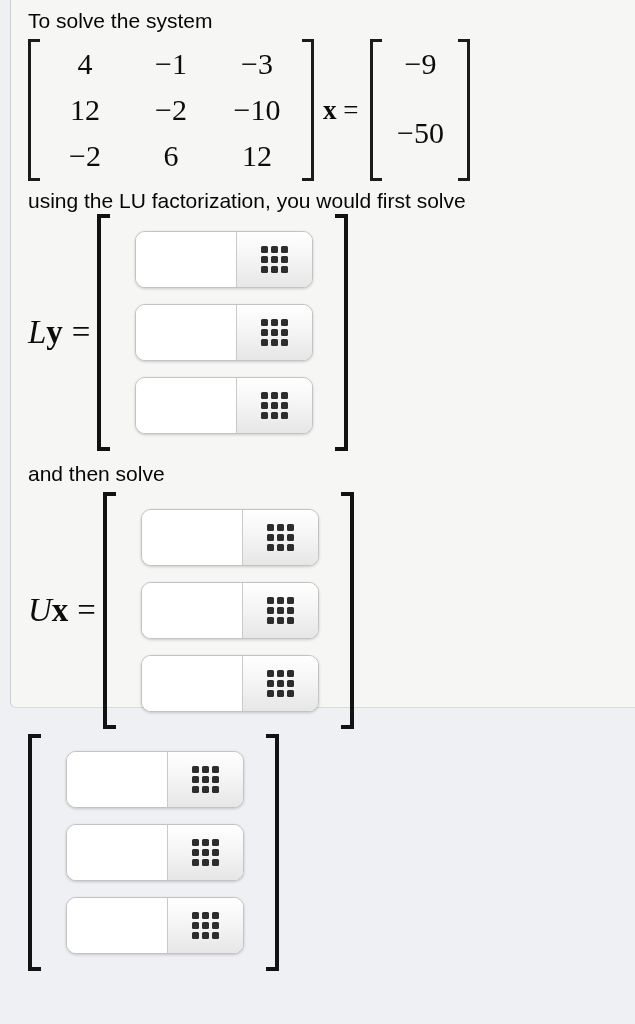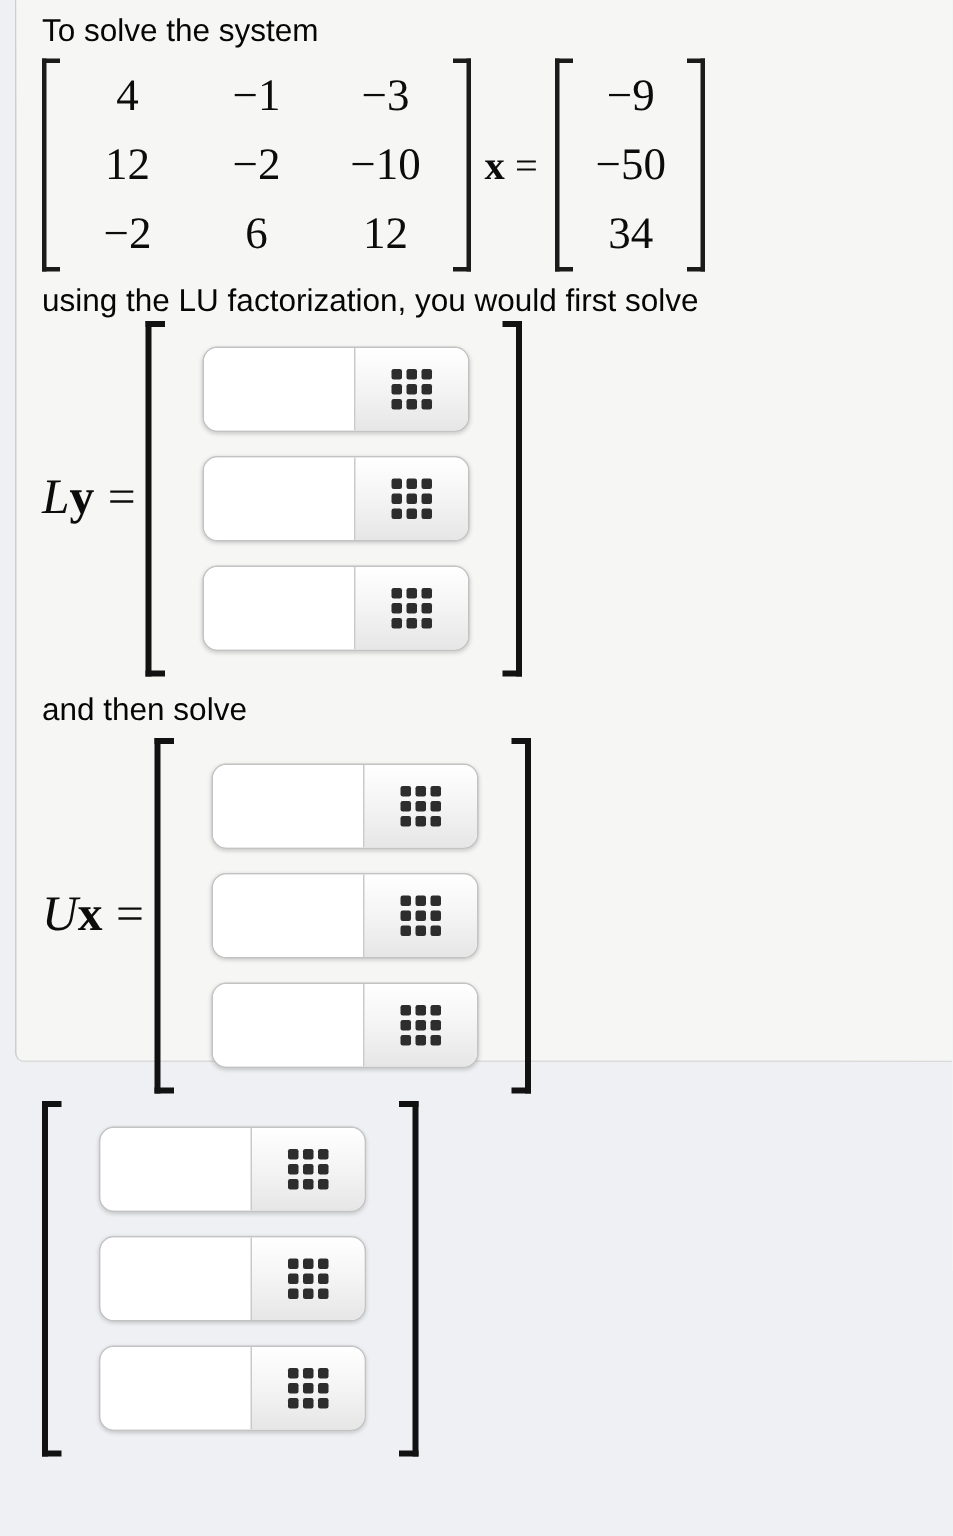--- a/index.html
+++ b/index.html
@@ -100,21 +100,20 @@
     <div class="mx-bracket mxb-right"></div>
 
     <div class="mx-mid">
       <span class="mid-label"><span class="bf">x</span> <span>=</span></span>
     </div>
 
     <div class="mx-bracket mxb-left"></div>
     <div class="rhs-grid">
       <div class="mx-cell">−9</div>
       <div class="mx-cell">−50</div>
-      <div class="mx-cell">34</div>
     </div>
     <div class="mx-bracket mxb-right"></div>
   </div>
 
   <div class="sans-line">using the LU factorization, you would first solve</div>
 
   <div class="eq-row row-ly">
     <span class="eq-label"><span class="it">L</span><span class="bf">y</span><span class="eqs">=</span></span>
     <div class="vec">
       <div class="vec-bracket vb-left"></div>

